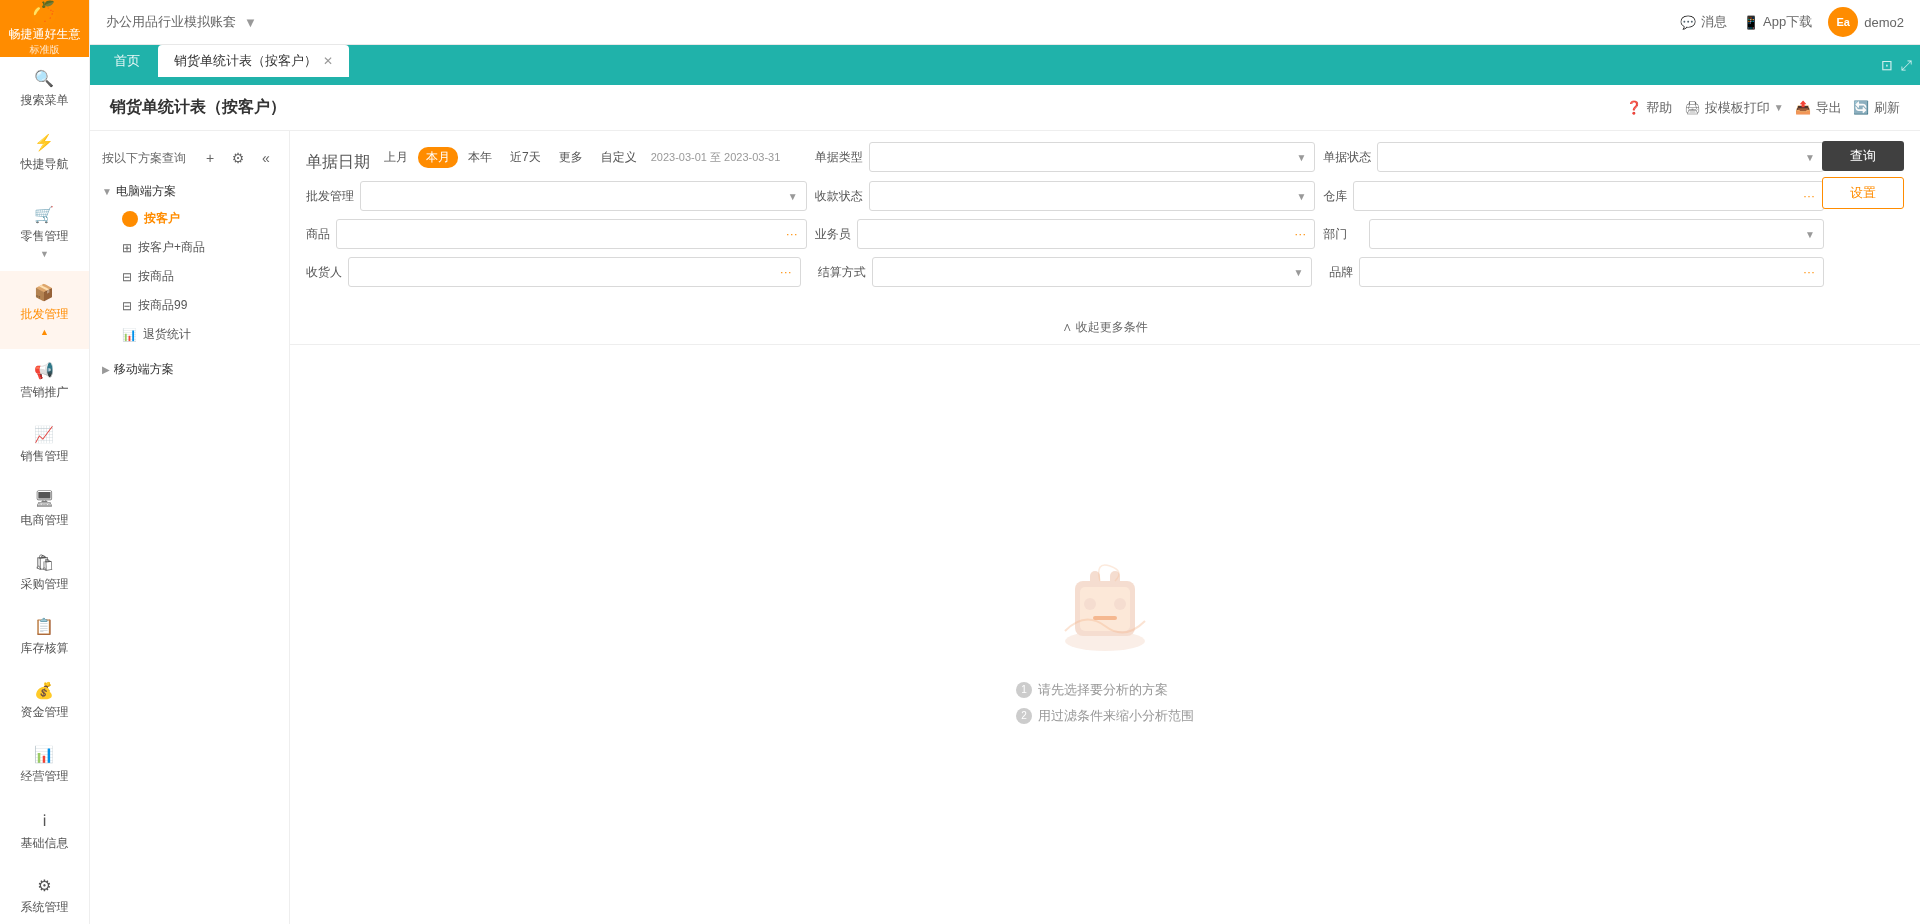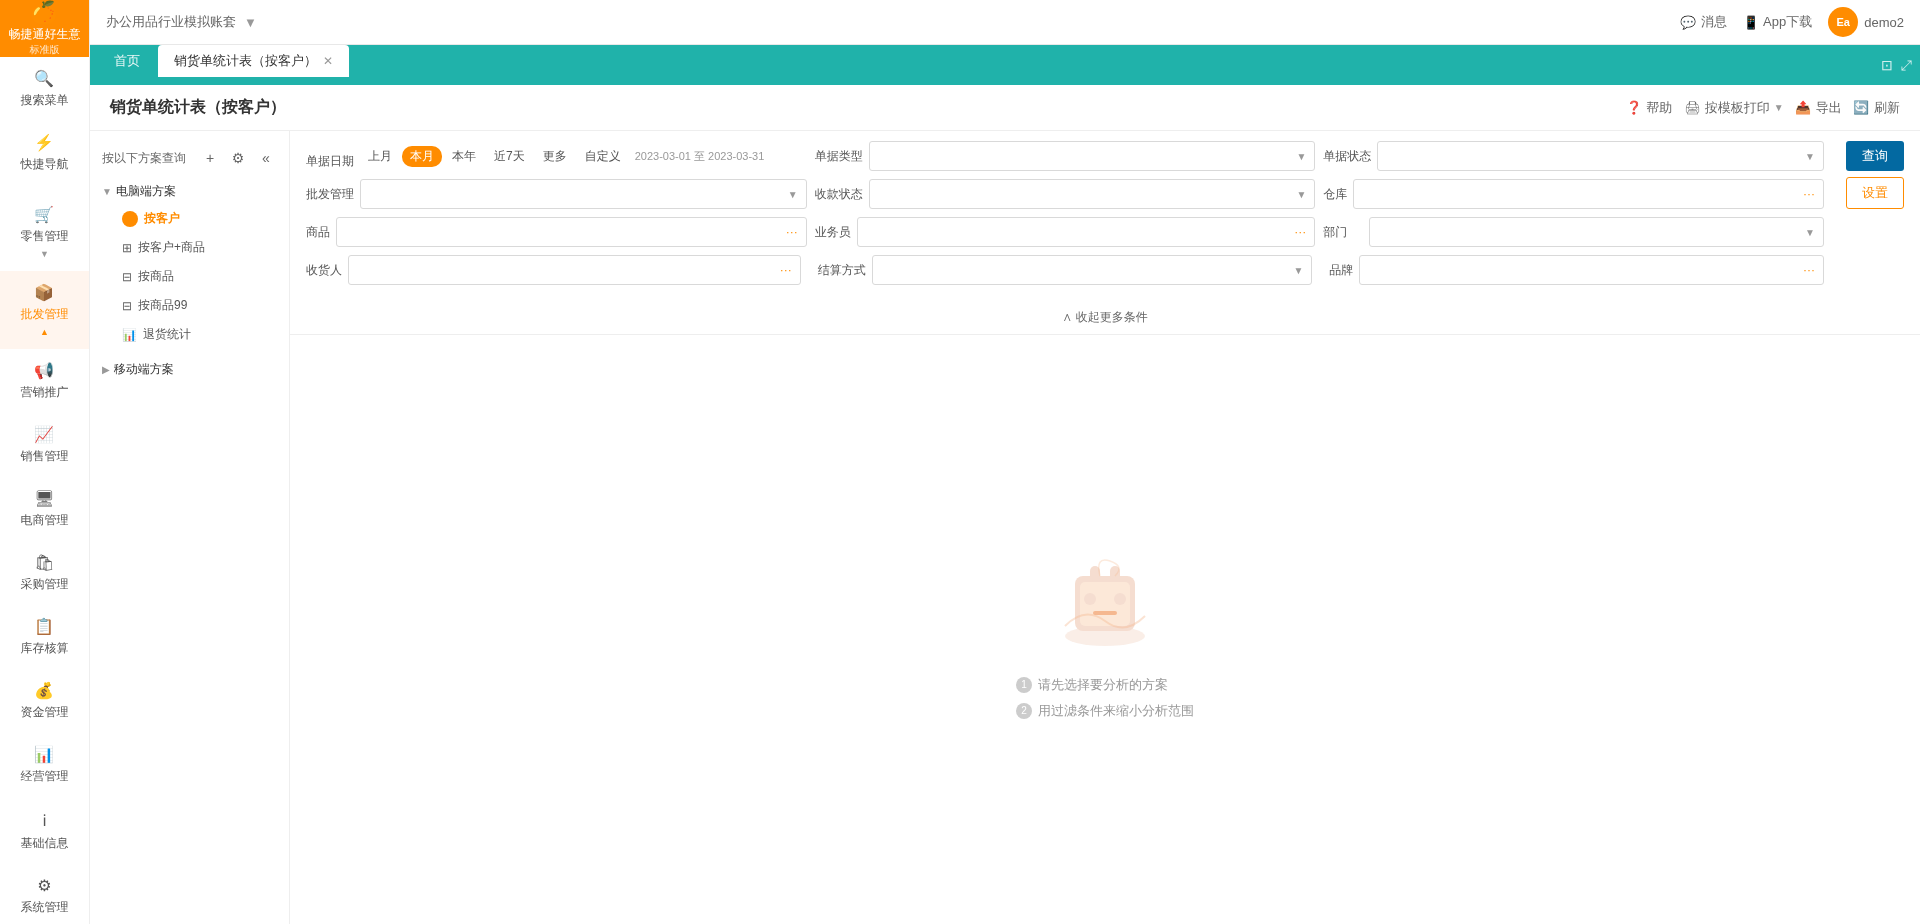--- a/index.html
+++ b/index.html
@@ -49,21 +49,21 @@
     .scheme-item { padding: 6px 12px 6px 32px; font-size: 12px; color: #555; display: flex; align-items: center; gap: 6px; cursor: pointer; }
     .scheme-item.active { color: #ff8c00; font-weight: bold; }
 
     
     .right-panel { flex: 1; background: #fff; display: flex; flex-direction: column; overflow: hidden; }
     .date-btn { padding: 2px 8px; border-radius: 3px; cursor: pointer; color: #555; font-size: 12px; }
     .date-btn.active { background: #ff8c00; color: #fff; border-radius: 10px; }
 
     
     .collapse-bar { padding: 8px; text-align: center; cursor: pointer; color: #666; font-size: 12px; border-bottom: 1px solid #eee; }
-    .btn-query { background: #0369a1; color: #fff; border: none; border-radius: 3px; padding: 6px 16px; cursor: pointer; font-size: 13px; }
+    .btn-query { background: #404040; color: #fff; border: none; border-radius: 3px; padding: 6px 28px; cursor: pointer; font-size: 13px; }
     .btn-settings { background: #fff; color: #ff8c00; border: 1px solid #ff8c00; border-radius: 3px; padding: 6px 14px; cursor: pointer; font-size: 13px; }
 
     
     .empty-state { flex: 1; display: flex; flex-direction: column; align-items: center; justify-content: center; gap: 16px; }
     .empty-icon { width: 120px; height: 120px; display: flex; align-items: center; justify-content: center; }
     .empty-tips { color: #999; font-size: 13px; line-height: 2; }
     .empty-tips .tip-item { display: flex; align-items: center; gap: 6px; }
     .tip-num { width: 16px; height: 16px; border-radius: 50%; background: #ccc; color: #fff; font-size: 10px; display: flex; align-items: center; justify-content: center; flex-shrink: 0; }
     .fg-ctrl { flex: 1; height: 30px; border: 1px solid #d9d9d9; border-radius: 3px; padding: 0 8px; font-size: 12px; display: flex; align-items: center; justify-content: space-between; min-width: 0; cursor: pointer; }
     .fg-ctrl .ctrl-dots { color: #ff8c00; }
@@ -256,21 +256,21 @@
       </div>
 
       <div class="right-panel">
         <div class="right-content">
 
           <div class="filter-wrap">
 
             <div style="display:grid; grid-template-columns: 1fr 1fr 1fr; gap:8px; margin-bottom:8px; padding-right:80px;">
 
               <div style="display:flex; align-items:center; gap:6px;">
-                <span style="font-size:12px; color:#555; white-space:nowrap;margin-top:11px;">单据日期</span>
+                <span style="font-size:16px; color:#555; white-space:nowrap;margin-top:11px;">单据日期</span>
                 <div style="display:flex; align-items:center; gap:2px; flex:1;">
                   <span class="date-btn">上月</span>
                   <span class="date-btn active">本月</span>
                   <span class="date-btn">本年</span>
                   <span class="date-btn">近7天</span>
                   <span class="date-btn">更多</span>
                   <span class="date-btn">自定义</span>
                   <span style="color:#999; font-size:11px; margin-left:4px;">2023-03-01 至 2023-03-31</span>
                 </div>
               </div>
@@ -333,21 +333,21 @@
               </div>
               <div style="display:flex; align-items:center; gap:22px;">
                 <span style="font-size:12px; color:#555; white-space:nowrap;">部门</span>
                 <div class="fg-ctrl">
                   <span></span>
                   <span class="ctrl-arrow">▼</span>
                 </div>
               </div>
             </div>
 
-            <div style="display:grid; grid-template-columns: 1fr 1fr 1fr; gap:17px; margin-bottom:16px; padding-right:80px;">
+            <div style="display:grid; grid-template-columns: 1fr 1fr 1fr; gap:17px; margin-bottom:24px; padding-right:80px;">
               <div style="display:flex; align-items:center; gap:6px;">
                 <span style="font-size:12px; color:#555; white-space:nowrap;">收货人</span>
                 <div class="fg-ctrl">
                   <span></span>
                   <span class="ctrl-dots">···</span>
                 </div>
               </div>
               <div style="display:flex; align-items:center; gap:6px;">
                 <span style="font-size:12px; color:#555; white-space:nowrap;">结算方式</span>
                 <div class="fg-ctrl">

